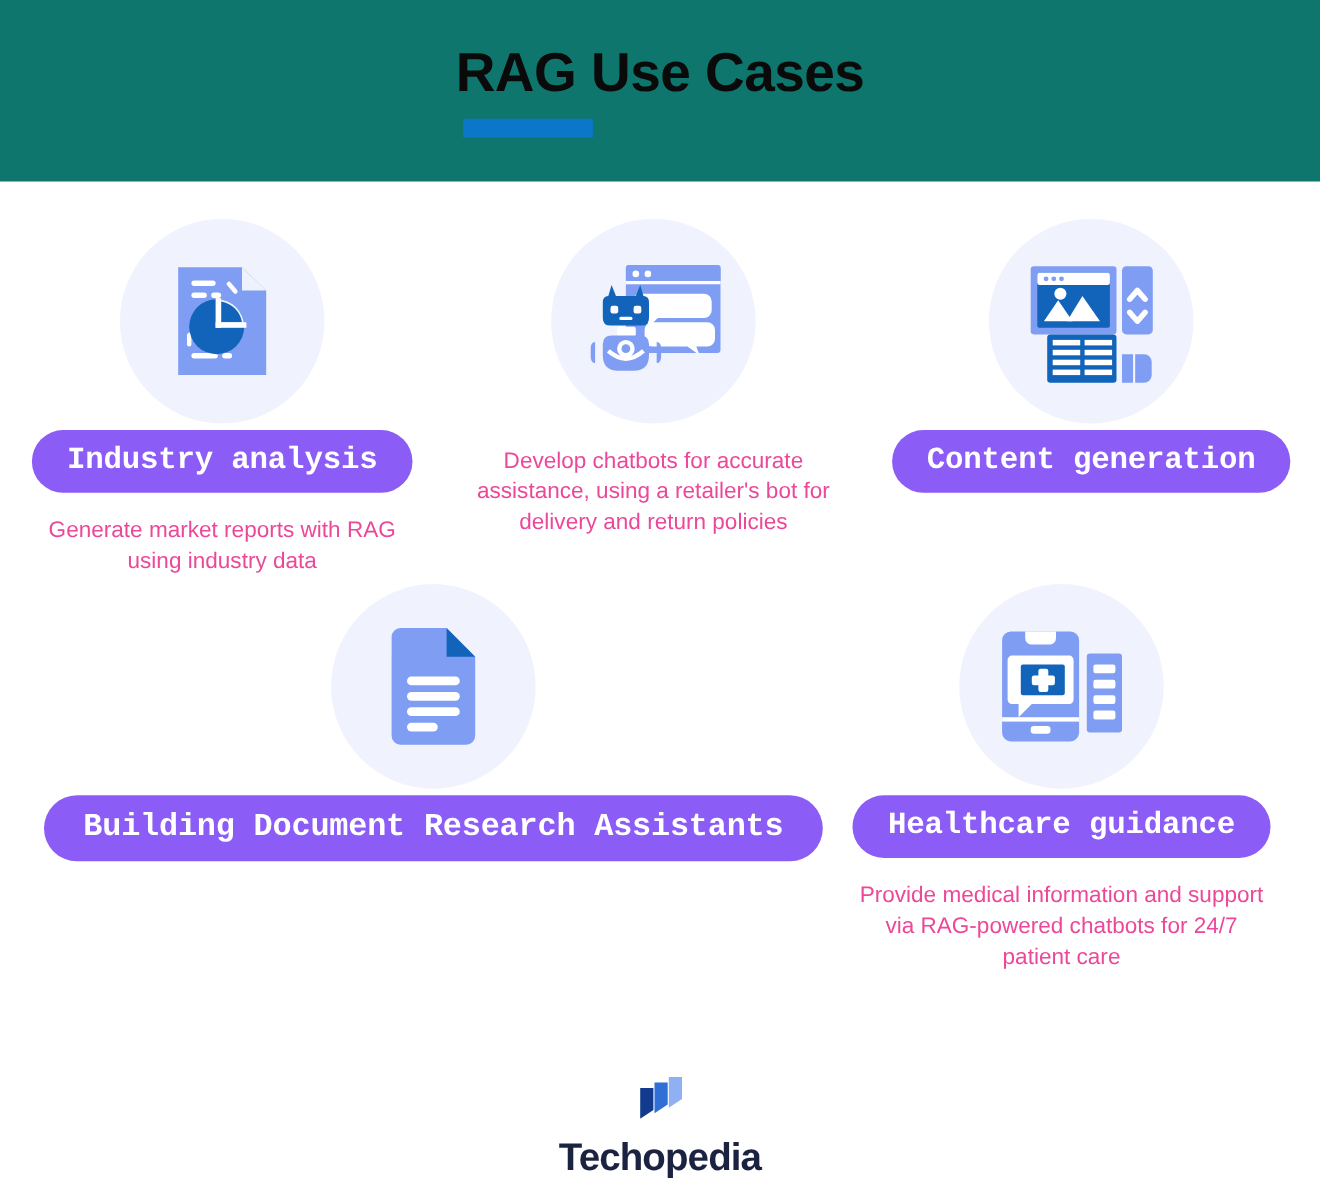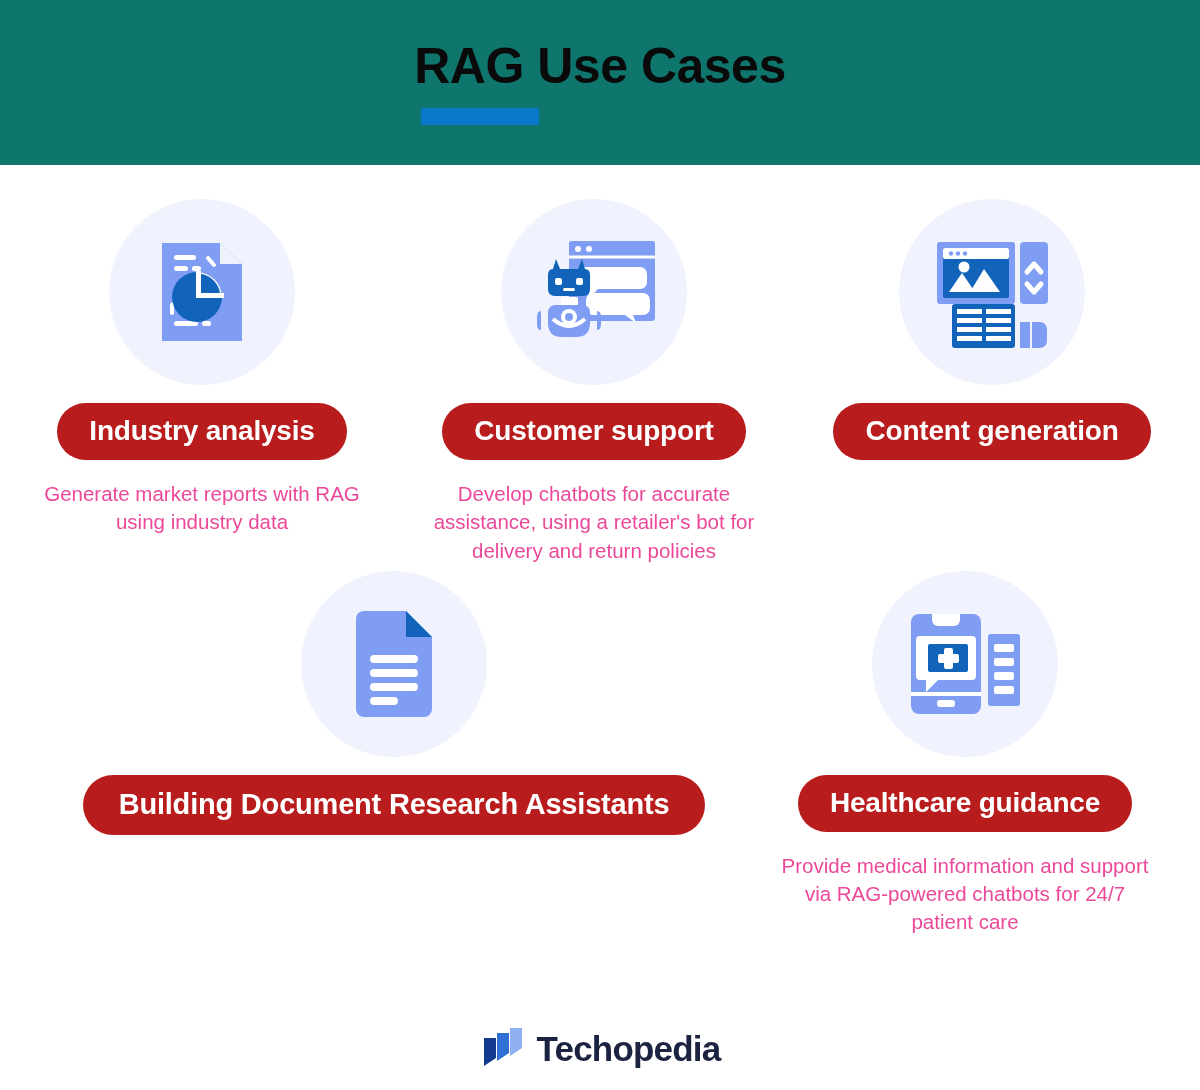--- a/index.html
+++ b/index.html
@@ -72,31 +72,32 @@
     background: #f0f3fd;
     display: flex;
     align-items: center;
     justify-content: center;
     flex: none;
   }
   .icon-circle svg { display: block; }
 
   
   .pill {
-    background: #b91c1c;
+    background: #8b5cf6;
     border-radius: 999px;
     color: #ffffff;
     font-size: 28px;
     font-weight: bold;
     letter-spacing: -0.2px;
     padding: 13px 32px 15px 32px;
     text-align: center;
     white-space: nowrap;
-    margin-top: 18px;
+    margin-top: 6px;
     line-height: 1.05;
+    font-family: Liberation Mono, monospace;
   }
   .pill-lg {
     font-size: 29px;
     padding: 14px 36px 16px 36px;
   }
 
   
   .desc {
     margin-top: 20px;
     font-size: 20.5px;
@@ -111,20 +112,21 @@
   
   .footer {
     position: absolute;
     left: 0;
     bottom: 20px;
     width: 1200px;
     display: flex;
     align-items: center;
     justify-content: center;
     gap: 13px;
+    flex-direction: column;
   }
   .logo-mark { display: block; }
   .logo-text {
     font-size: 35px;
     font-weight: bold;
     color: #1c2340;
     letter-spacing: -0.8px;
     line-height: 1;
   }
 </style>
@@ -180,21 +182,20 @@
           <rect x="32" y="57" width="12" height="3" rx="1.5" fill="#ffffff"></rect>
           <rect x="30" y="66" width="17" height="9" rx="2" fill="#ffffff"></rect>
           <path d="M17 82 q0 -8 8 -8 h26 q8 0 8 8 v10 q0 14 -14 14 h-14 q-14 0 -14 -14 z" fill="#7f9df3"></path>
           <path d="M10 80 q-4 0 -4 6 v7 q0 6 4 6 z" fill="#7f9df3"></path>
           <path d="M66 80 q4 0 4 6 v7 q0 6 -4 6 z" fill="#7f9df3"></path>
           <path d="M22 88 q16 14 32 0" stroke="#ffffff" stroke-width="4" fill="none"></path>
           <circle cx="38" cy="86" r="8" fill="#ffffff"></circle>
           <circle cx="38" cy="86" r="4" fill="#7f9df3"></circle>
         </svg>
       </div>
-      <div class="pill">Customer support</div>
       <div class="desc">Develop chatbots for accurate assistance, using a retailer's bot for delivery and return policies</div>
     </div>
 
     <div class="card card-w3">
       <div class="icon-circle">
         <svg width="120" height="116" viewBox="0 0 120 116" aria-hidden="true">
           <rect x="5" y="8" width="78" height="62" rx="3" fill="#7f9df3"></rect>
           <rect x="11" y="14" width="66" height="50" rx="2" fill="#1164ba"></rect>
           <rect x="11" y="14" width="66" height="11" rx="2" fill="#ffffff"></rect>
           <circle cx="19" cy="19.5" r="2.2" fill="#7f9df3"></circle>

